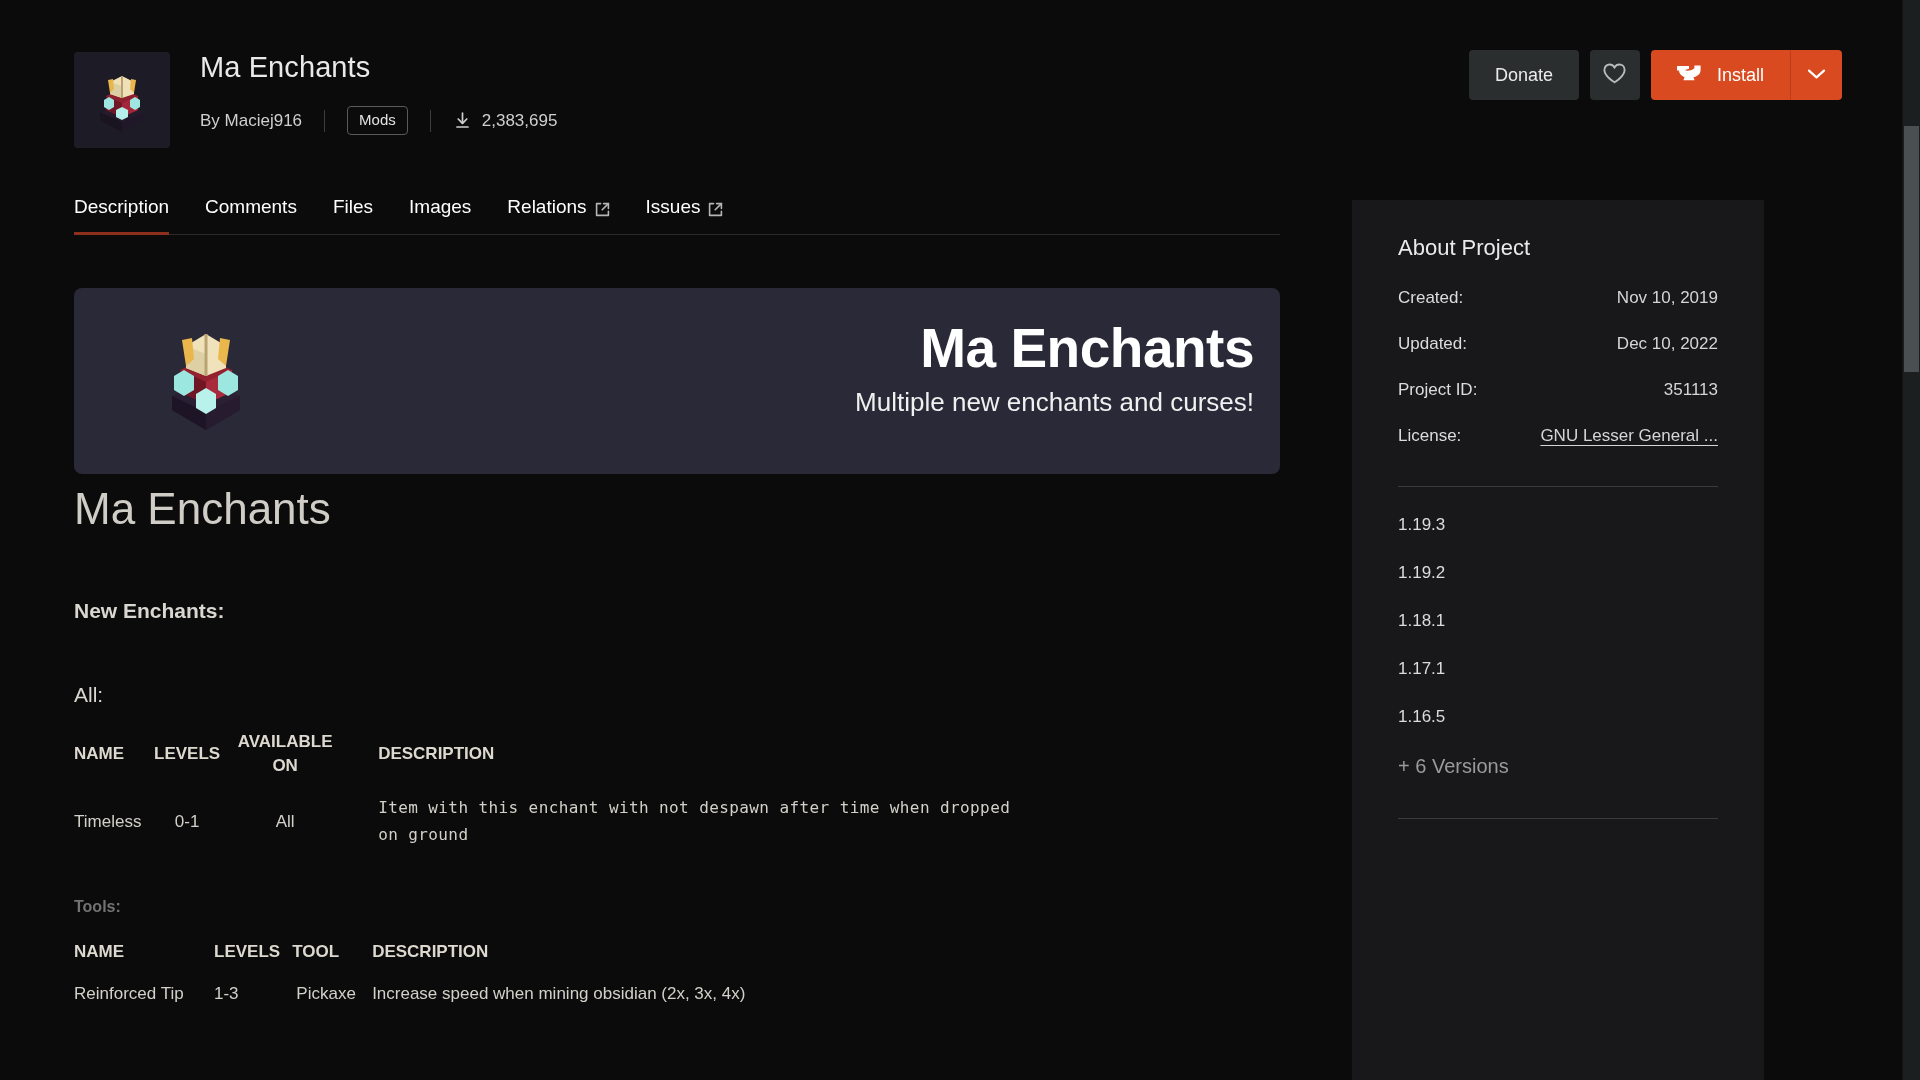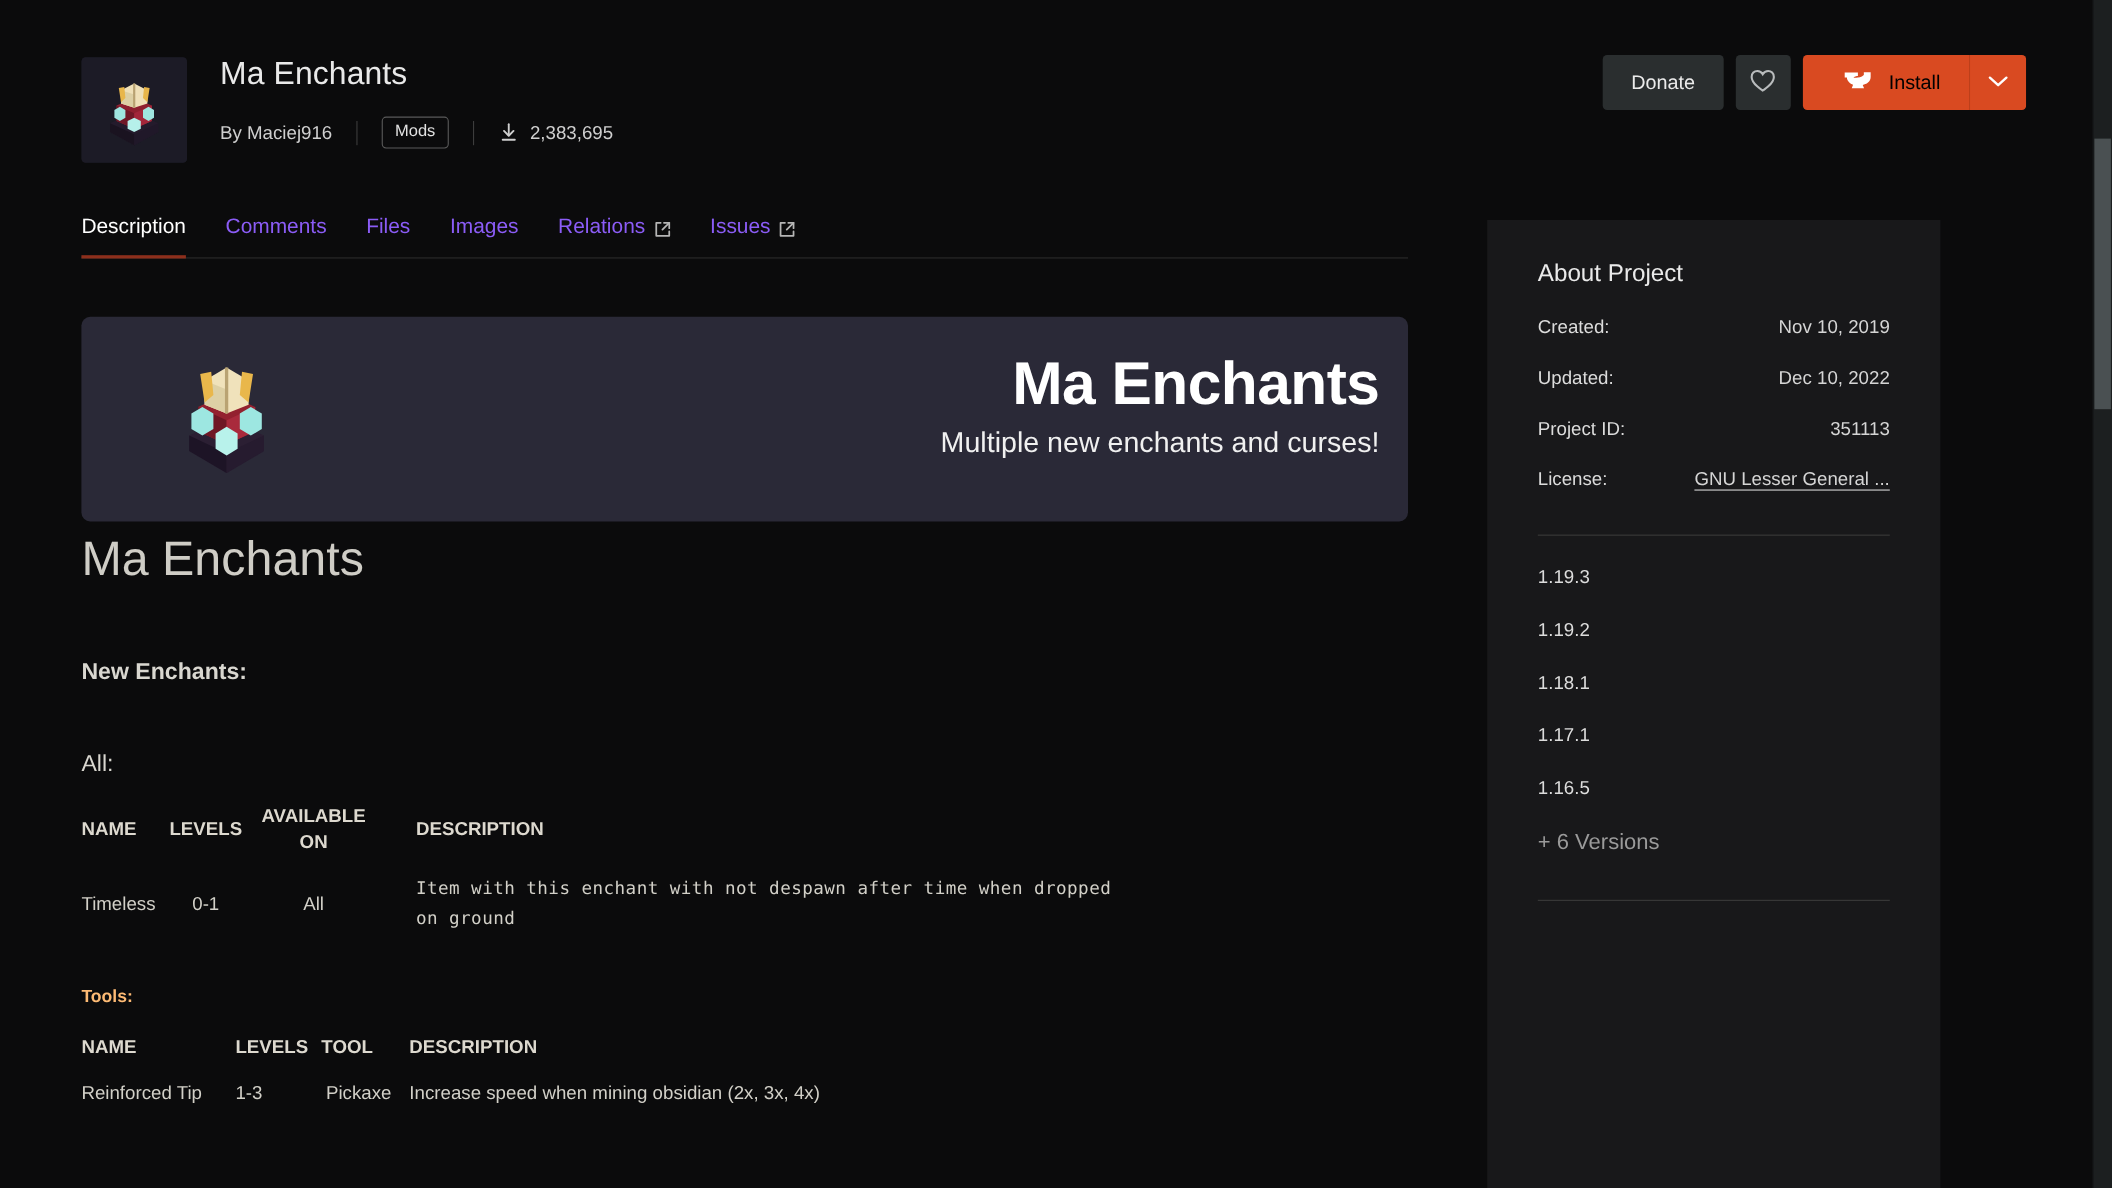--- a/index.html
+++ b/index.html
@@ -57,40 +57,40 @@
     padding: 0 26px; height: 50px; line-height: 50px;
     cursor: pointer; font-family: inherit;
   }
   .btn-fav {
     background: #2a2e2f; border: none; border-radius: 4px;
     width: 50px; height: 50px; cursor: pointer;
     display: flex; align-items: center; justify-content: center;
   }
   .install-group { display: flex; align-items: stretch; }
   .btn-install {
-    background: #d94a21; color: #000000; font-size: 18px;
+    background: #d94a21; color: #ffffff; font-size: 18px;
     border: none; border-radius: 4px 0 0 4px;
-    padding: 0 26px 0 36px; height: 50px;
+    padding: 0 26px 0 24px; height: 50px;
     display: flex; align-items: center; gap: 14px;
     cursor: pointer; font-family: inherit;
   }
   .btn-install-caret {
     background: #d94a21; border: none; border-left: 1px solid #a8371593;
     border-radius: 0 4px 4px 0; width: 52px; height: 50px;
     display: flex; align-items: center; justify-content: center; cursor: pointer;
   }
 
   
   .tabs {
     position: absolute; left: 74px; top: 196px; width: 1206px;
     border-bottom: 1px solid #2b2b2b;
     display: flex; align-items: flex-end; gap: 0;
   }
   .tab {
-    font-size: 19px; color: #8b5cf6; padding: 0 18px 16px;
+    font-size: 19px; color: #ffffff; padding: 0 18px 16px;
     cursor: pointer; position: relative;
     display: flex; align-items: center; gap: 8px; white-space: nowrap;
   }
   .tab:first-child { padding-left: 0; }
   .tab.active { color: #ffffff; }
   .tab.active::after {
     content: ""; position: absolute; left: 0; right: 18px; bottom: -1px;
     height: 3px; background: #8d2f1c;
   }
   .ext-icon { display: inline-block; width: 15px; height: 15px; }
@@ -118,21 +118,21 @@
   }
   .doc-h2 {
     font-size: 21px; color: #d9d7d0; font-weight: 700;
     margin-top: 62px; line-height: 26px;
   }
   .doc-h3 {
     font-size: 21px; color: #d9d7d0; font-weight: 400;
     margin-top: 58px; line-height: 26px;
   }
   .doc-h4 {
-    font-size: 16px; color: #fdba74; font-weight: 700;
+    font-size: 16px; color: #737373; font-weight: 700;
     margin-top: 48px; line-height: 22px;
   }
 
   table.md { border-collapse: collapse; margin-top: 22px; }
   table.md th {
     font-size: 17px; font-weight: 700; color: #ddd9cf;
     text-align: center; vertical-align: middle;
     padding: 0 12px 0 0; line-height: 24px;
   }
   table.md td {

